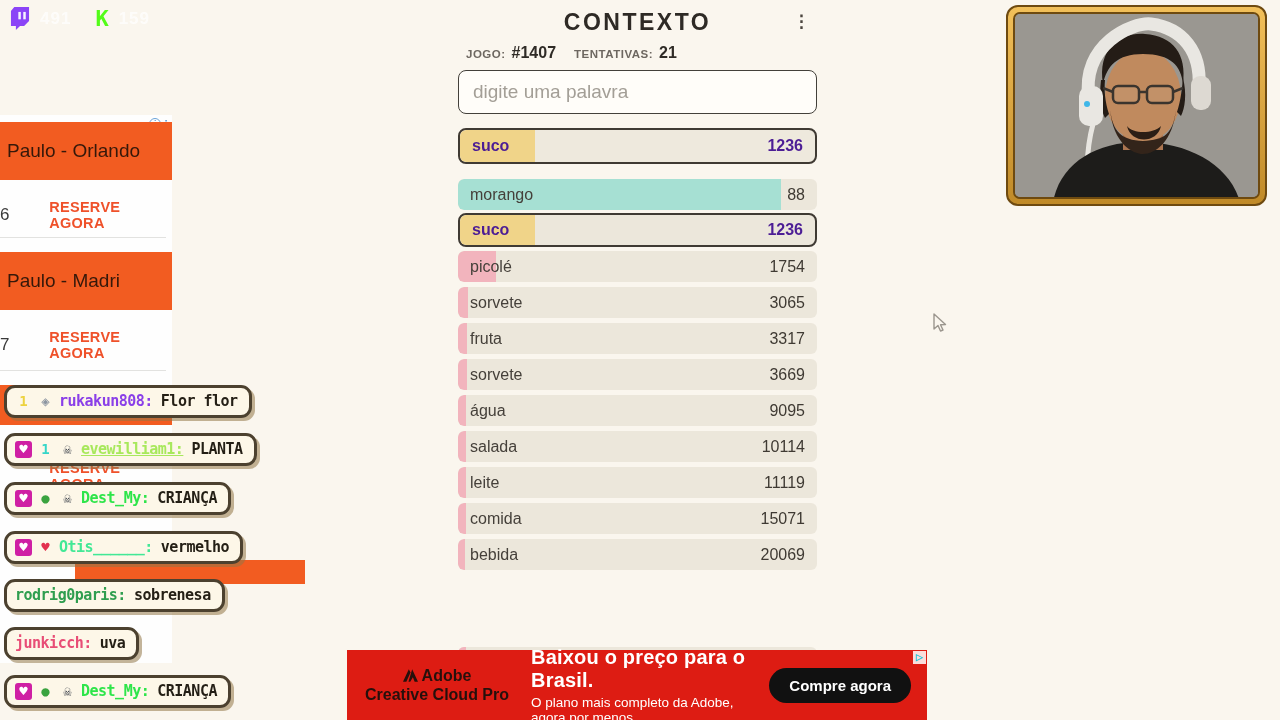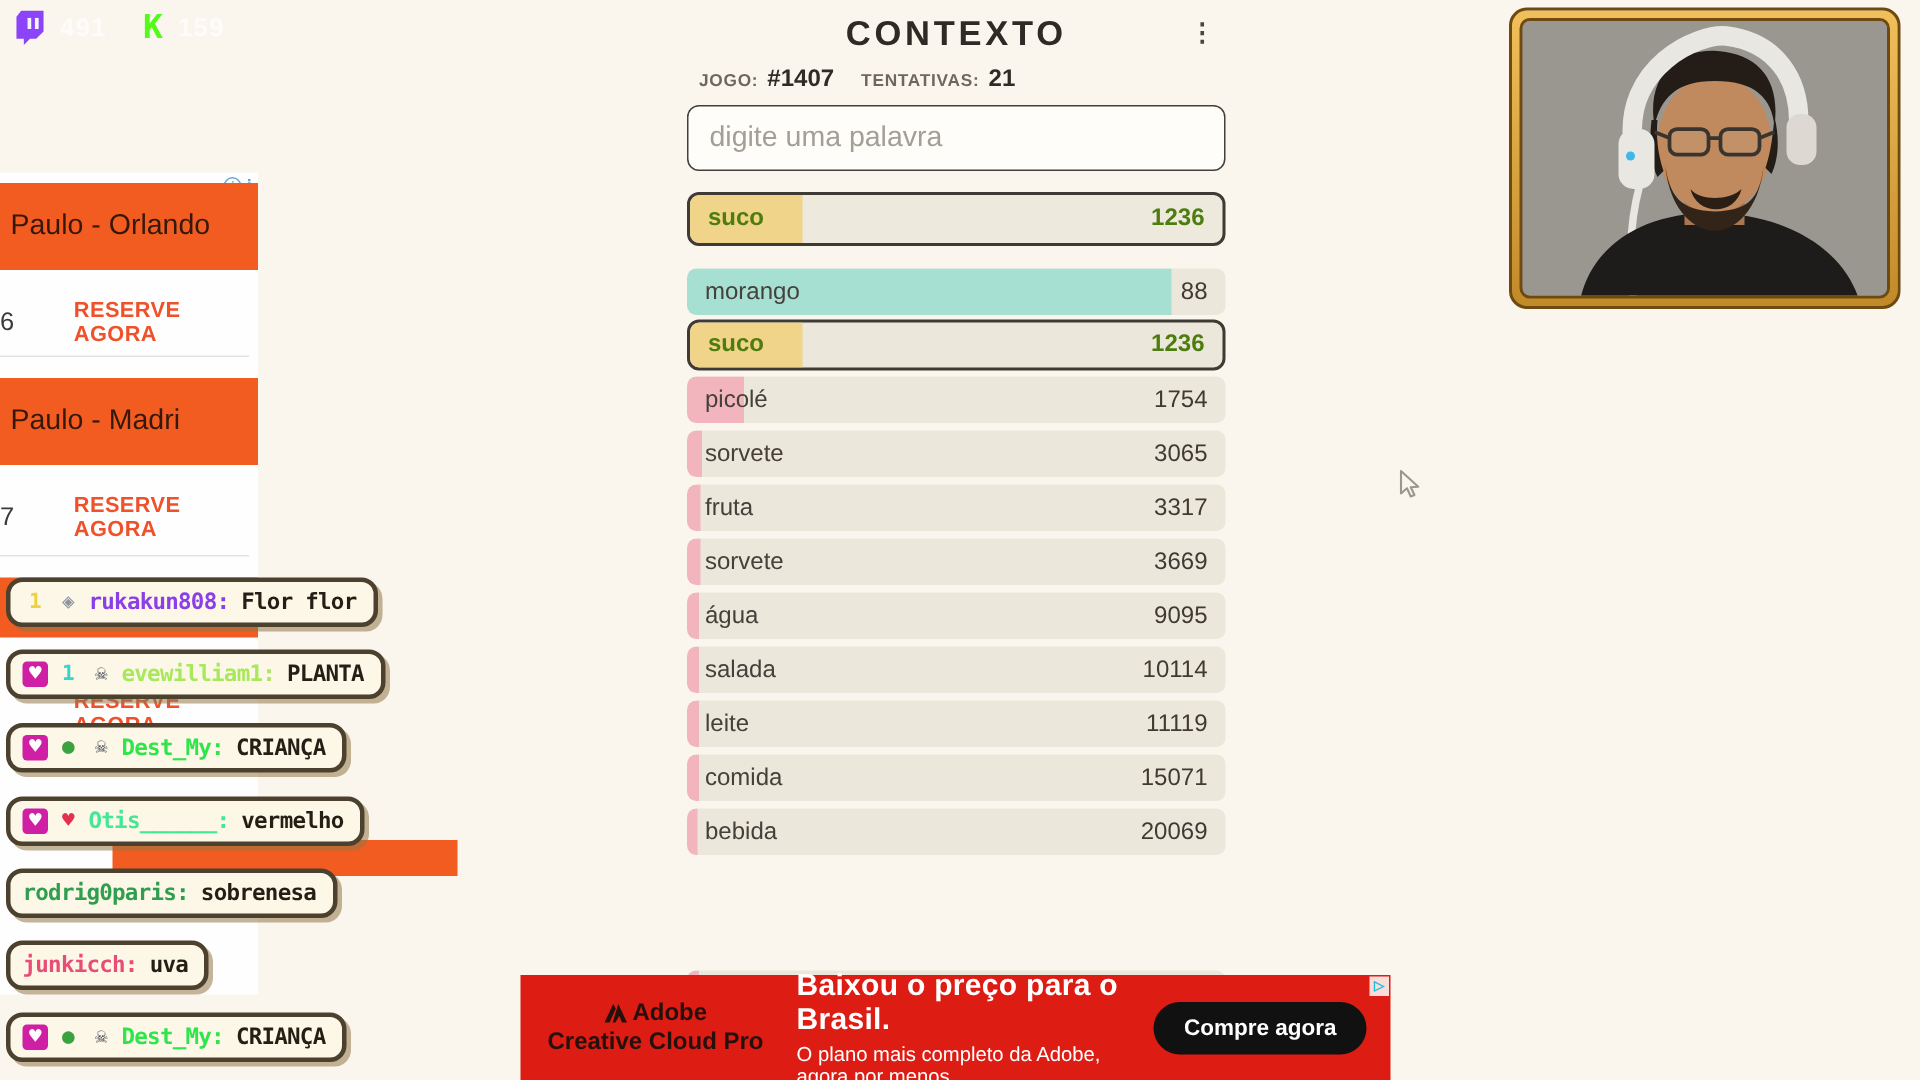--- a/index.html
+++ b/index.html
@@ -50,21 +50,21 @@
     background:#fffdf9; padding:0 14px; font-size:19px; color:#3a362f; font-family:"Liberation Sans", sans-serif; }
   .word-input::placeholder { color:#a39e96; }
   .current-bar { position:absolute; top:128px; left:0; width:359px; height:36px; border:2px solid #3f3a33; border-radius:8px;
     background:#eee9dd; overflow:hidden; }
   .guess-list { position:absolute; top:179px; left:0; width:359px; }
   .guess-row { position:relative; width:359px; height:31px; margin-bottom:5px; background:#ece7db; border-radius:6px; overflow:hidden; }
   .guess-row.highlight { height:34px; border:2px solid #3f3a33; border-radius:8px; margin-top:-2px; margin-bottom:4px; }
   .bar-fill { position:absolute; left:0; top:0; bottom:0; border-radius:6px 0 0 6px; }
   .bar-label { position:absolute; left:12px; top:50%; transform:translateY(-50%); font-size:16px; color:#45403a; z-index:1; }
   .bar-value { position:absolute; right:12px; top:50%; transform:translateY(-50%); font-size:16px; color:#3f3a33; z-index:1; }
-  .bold { font-weight:bold; color:#4d7c0f; }
+  .bold { font-weight:bold; color:#4c1d95; }
   .partial-row { position:absolute; top:468px; left:0; width:359px; height:14px; background:#ece7db; border-radius:6px 6px 0 0; overflow:hidden; }
   .partial-row .sliver { position:absolute; left:0; top:0; bottom:0; width:8px; background:#f2b4bd; }
 
   
   .cursor { position:absolute; left:930px; top:312px; z-index:6; }
 
   
   .webcam { position:absolute; left:1006px; top:5px; width:261px; height:201px; z-index:5;
     background:linear-gradient(180deg,#f2c05a,#c08a28); border:2px solid #6e4a10; border-radius:12px; padding:5px; }
   .webcam-inner { width:100%; height:100%; background:#9a9791; border:2px solid #6e4a10; border-radius:7px; overflow:hidden; }
@@ -135,21 +135,21 @@
     <div class="chat-msg" style="top: 385px;">
       <span class="badge" style="background: transparent; color: rgb(236, 210, 62);">1</span>
       <span class="badge" style="background: transparent; color: rgb(140, 149, 161);">◈</span>
       <span class="chat-user" style="color: rgb(138, 63, 232);">rukakun808:</span>
       <span class="chat-text">Flor flor</span>
     </div>
     <div class="chat-msg" style="top: 433px;">
       <span class="badge" style="background: rgb(207, 31, 164); color: rgb(255, 255, 255);">♥</span>
       <span class="badge" style="background: transparent; color: rgb(53, 214, 200);">1</span>
       <span class="badge" style="background: transparent; color: rgb(69, 74, 82);">☠</span>
-      <span class="chat-user" style="color: rgb(168, 232, 92);">evewilliam1:</span>
+      <span class="chat-user" style="color: rgb(168, 232, 92); text-decoration: underline;">evewilliam1:</span>
       <span class="chat-text">PLANTA</span>
     </div>
     <div class="chat-msg" style="top: 482px;">
       <span class="badge" style="background: rgb(207, 31, 164); color: rgb(255, 255, 255);">♥</span>
       <span class="badge" style="background: transparent; color: rgb(58, 163, 63);">●</span>
       <span class="badge" style="background: transparent; color: rgb(69, 74, 82);">☠</span>
       <span class="chat-user" style="color: rgb(46, 229, 74);">Dest_My:</span>
       <span class="chat-text">CRIANÇA</span>
     </div>
     <div class="chat-msg" style="top: 531px;">

